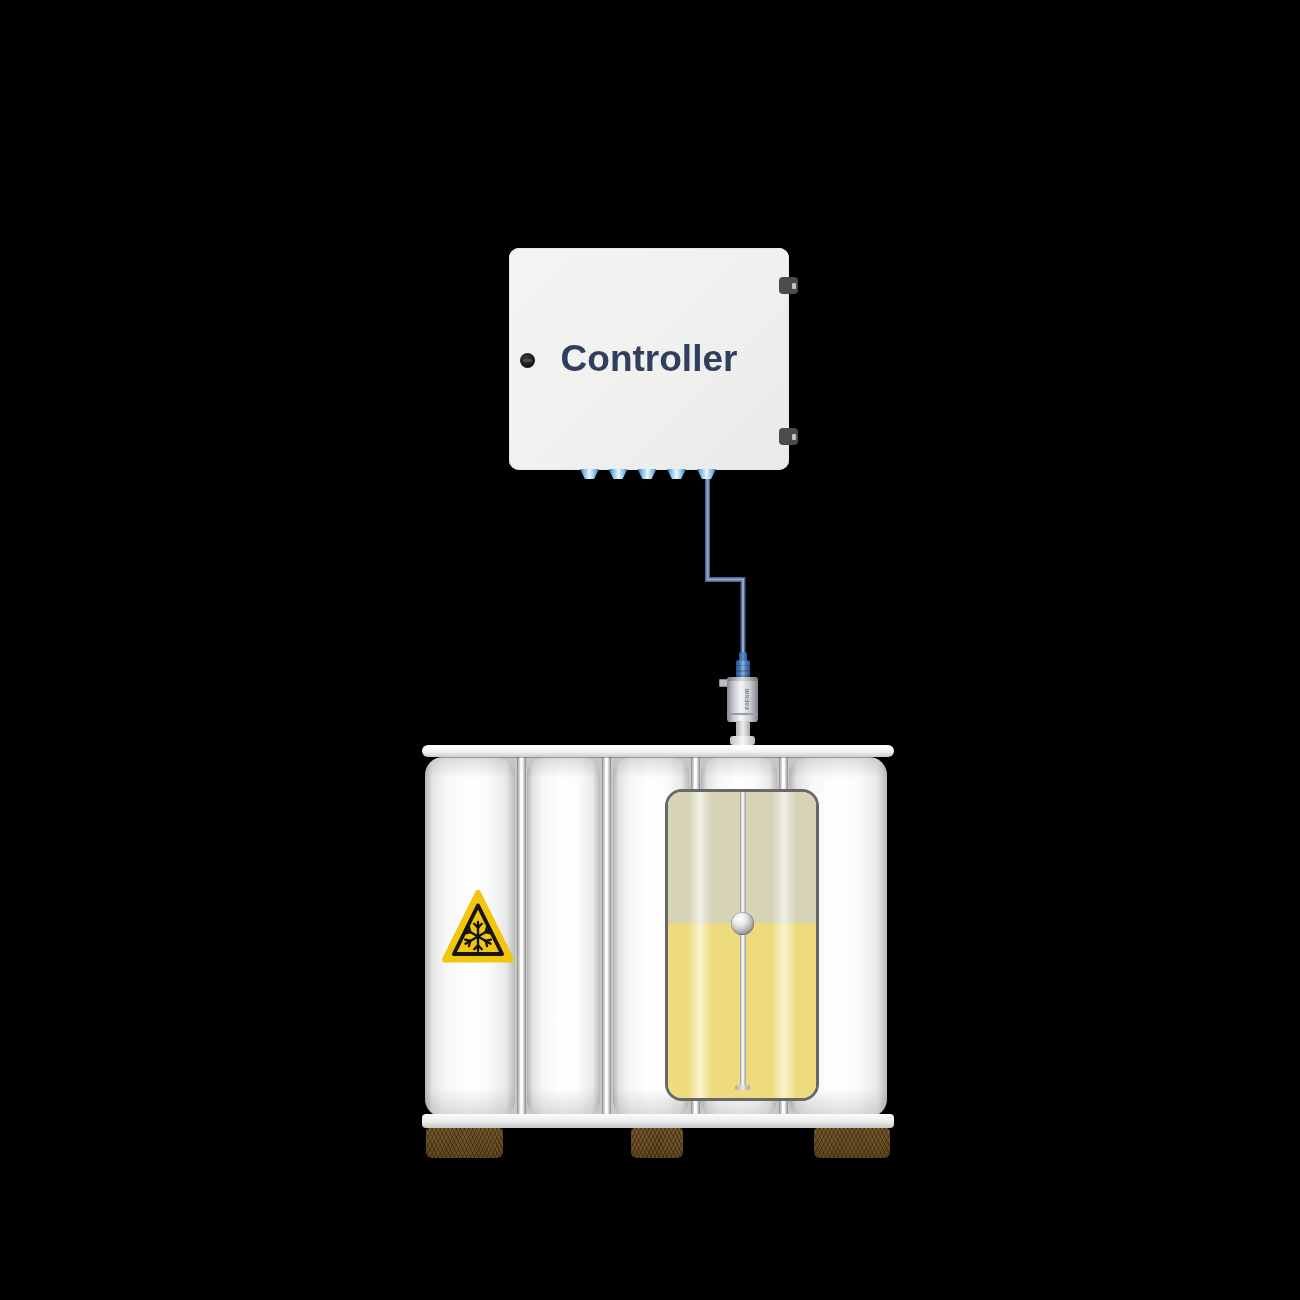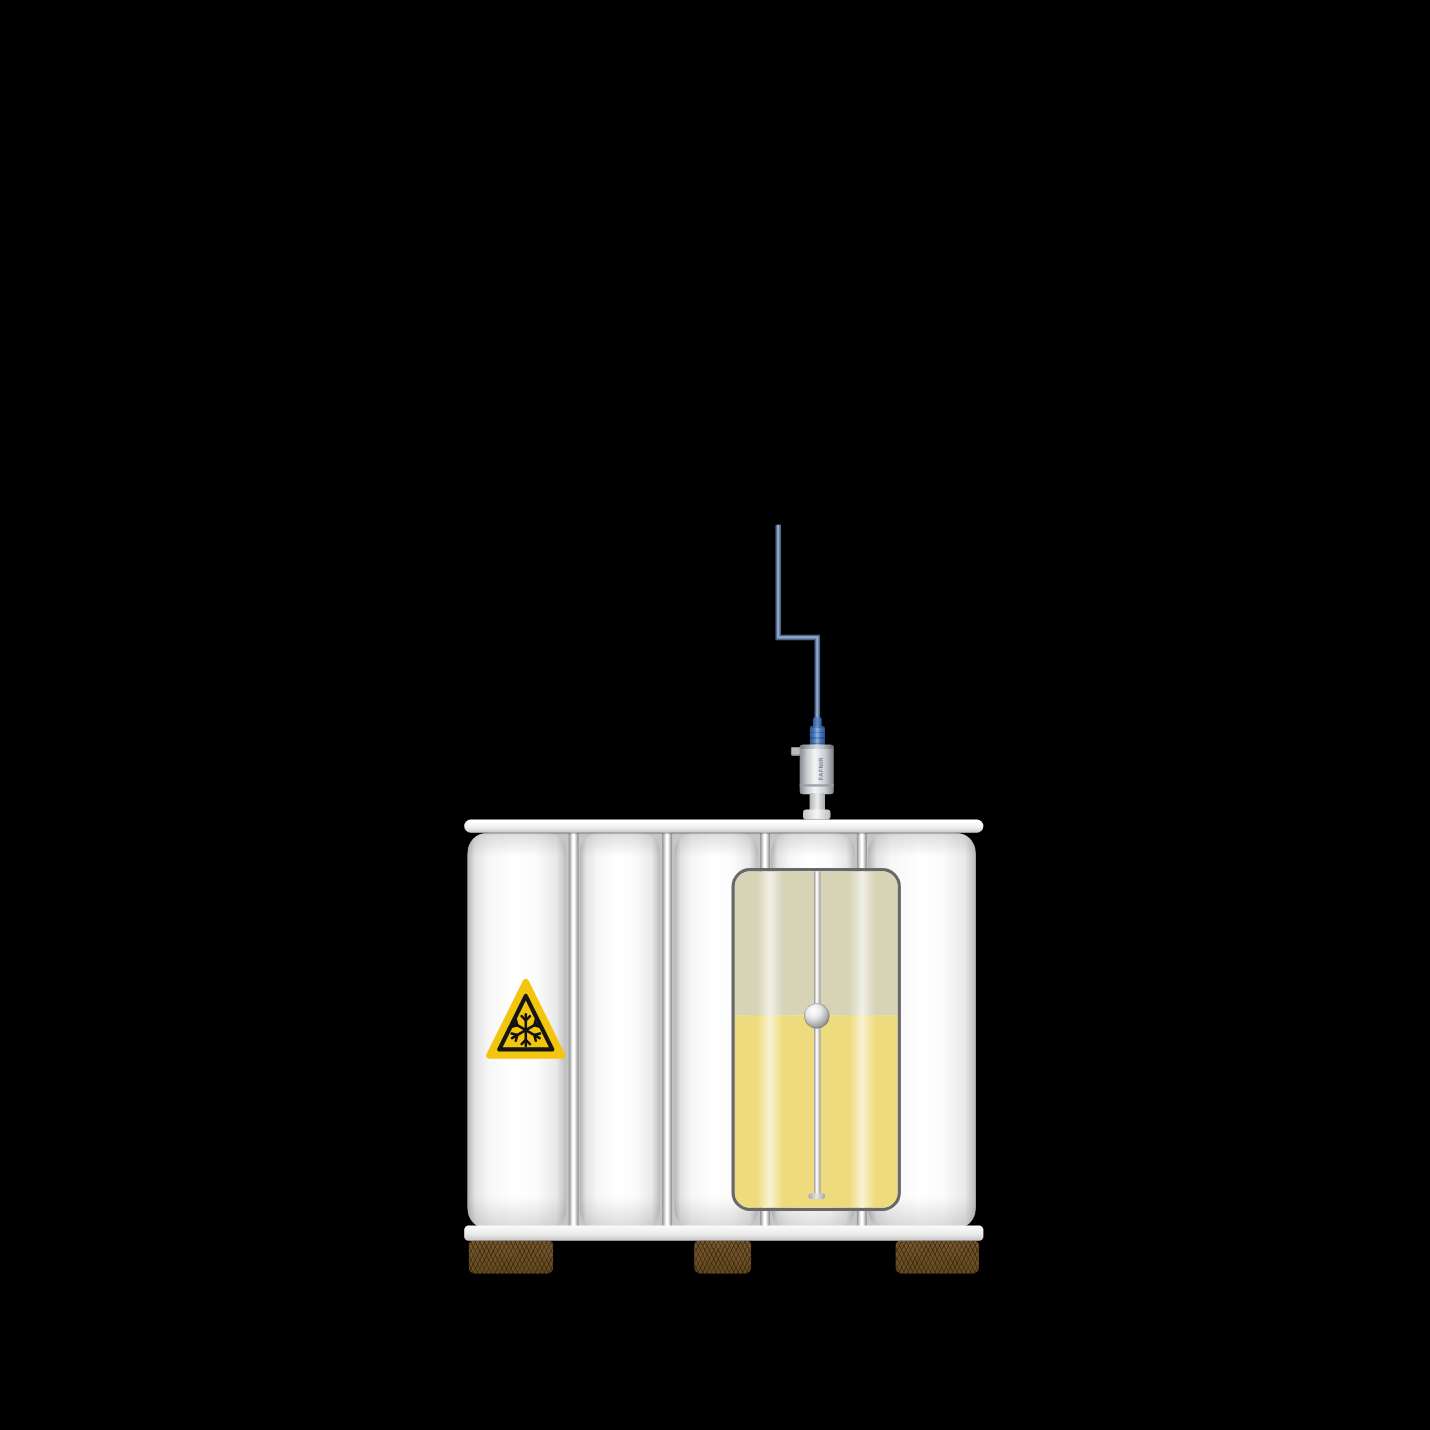--- a/index.html
+++ b/index.html
@@ -92,20 +92,31 @@
 </head>
 <body>
 
 <div class="stage">
 
   <svg class="abs cable-svg" width="1300" height="1300" viewBox="0 0 1300 1300">
     <polyline points="707.5,477 707.5,579.5 743,579.5 743,657" fill="none" stroke-width="5" stroke="#4d678f" style="stroke: rgb(77, 103, 143);"></polyline>
     <polyline points="707.5,477 707.5,579.5 743,579.5 743,657" fill="none" stroke-width="2" stroke="#93a9c6" style="stroke: rgb(147, 169, 198);"></polyline>
   </svg>
 
+  <div class="abs ctl">
+    <div class="abs ctl-title" style="color: rgb(48, 63, 94);">Controller</div>
+    <div class="abs knob"></div>
+    <div class="abs hinge h1"></div>
+    <div class="abs hinge h2"></div>
+    <div class="abs gland g1"></div>
+    <div class="abs gland g2"></div>
+    <div class="abs gland g3"></div>
+    <div class="abs gland g4"></div>
+    <div class="abs gland g5"></div>
+  </div>
 
   <div class="abs plug-top"></div>
   <div class="abs plug-boot"></div>
   <div class="abs sensor-body">
     <div class="sensor-cap"></div>
     <div class="sensor-band"></div>
   </div>
   <div class="abs sensor-label">FAFNIR</div>
   <div class="abs sensor-nub"></div>
   <div class="abs sensor-neck"></div>

